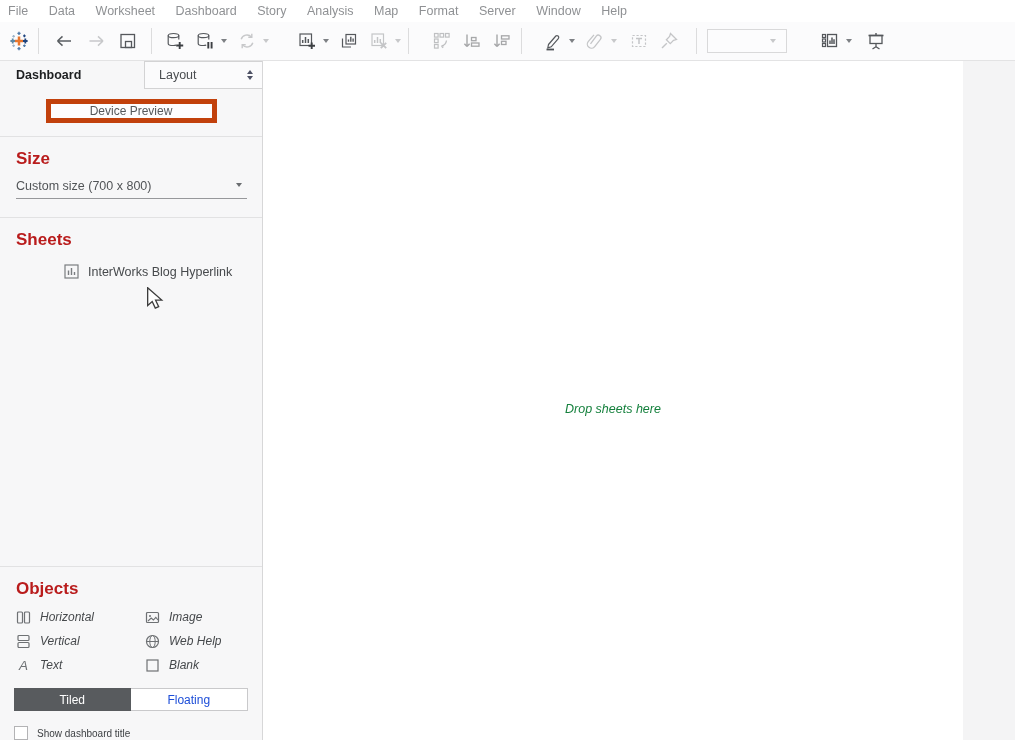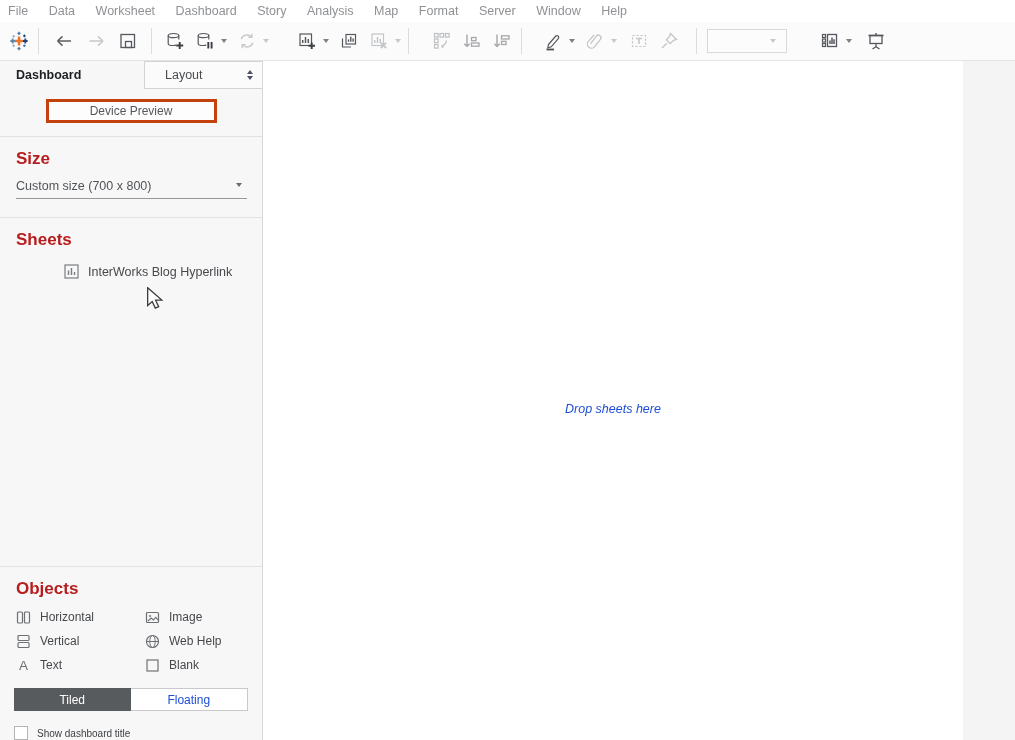--- a/index.html
+++ b/index.html
@@ -29,64 +29,64 @@
   .left-panel { width:263px; background:#f7f7f8; border-right:1px solid #d7d7d8;
     position:relative; display:flex; flex-direction:column; }
   .canvas { width:700px; background:#ffffff; position:relative; }
   .right-gutter { flex:1; background:#f4f4f5; }
 
   
   .pane-tabs { height:28px; position:relative; flex:none; }
   .tab-dashboard { position:absolute; left:16px; top:7px; font-size:12.5px; font-weight:bold; color:#1d1f21; }
   .tab-layout { position:absolute; right:0; top:0; width:118px; height:28px;
     background:#fbfbfc; border:1px solid #d3d3d4; border-right:none;
-    display:flex; align-items:center; padding-left:20px; font-size:12.5px; color:#4a4d50; }
+    display:flex; align-items:center; padding-left:14px; font-size:12.5px; color:#4a4d50; }
   .spinner { position:absolute; right:9px; top:8px; display:flex; flex-direction:column; gap:2px; }
   .spinner i { display:block; width:0; height:0; border-left:3.5px solid transparent; border-right:3.5px solid transparent; }
   .spinner .up { border-bottom:4.5px solid #4d5164; }
   .spinner .dn { border-top:4.5px solid #4d5164; }
 
   .device-btn { flex:none; margin:10px auto 13px; width:171px; height:24px;
-    background:#fdfdfe; border:3px solid #c2410c; display:flex; align-items:center; justify-content:center;
+    background:#fdfdfe; border:5px solid #c2410c; display:flex; align-items:center; justify-content:center;
     font-size:12px; color:#55585b; }
 
   .divider { flex:none; height:1px; background:#e2e2e3; }
 
   .section { flex:none; padding:12px 16px 18px; }
   .section-h { font-size:17px; font-weight:bold; color:#b91c1c; }
 
   .dropdown { margin-top:10px; width:231px; position:relative;
     padding-bottom:5px; border-bottom:1px solid #97989b;
     font-size:12.5px; color:#515457; }
   .dropdown .caret { position:absolute; right:2px; top:4px; }
 
   .sheet-item { margin-top:14px; display:flex; align-items:center; gap:9px;padding-left:48px; }
   .sheet-item .lbl { font-size:12.5px; color:#46494c; }
 
   .panel-spacer { flex:1; }
 
   .obj-section { flex:none; padding:12px 16px 2px; }
   .obj-grid { margin-top:10px; display:grid; grid-template-columns:129px 1fr; row-gap:8px; }
-  .obj-cell { display:flex; align-items:center; gap:9px; height:16px; }
+  .obj-cell { display:flex; align-items:center; gap:9px; height:16px;font-style:italic; }
   .obj-cell .lbl { font-size:12px; color:#46494c; }
   .a-glyph { font-size:13.5px; color:#6e7174; width:15px; text-align:center; line-height:15px; }
 
   .mode-row { flex:none; margin:13px 14px 0; display:flex; height:23px; }
   .mode-tiled { flex:1; background:#585b5e; color:#fefefe; font-size:12px;
     display:flex; align-items:center; justify-content:center; }
   .mode-floating { flex:1; background:#ffffff; border:1px solid #c9c9cb; border-left:none;
     color:#1d4ed8; font-size:12px; display:flex; align-items:center; justify-content:center; }
 
   .showtitle-row { flex:none; margin:15px 14px 0; display:flex; align-items:center; gap:9px; }
   .checkbox { width:14px; height:14px; background:#ffffff; border:1px solid #b3b3b5; flex:none; }
   .showtitle-row .lbl { font-size:10px; color:#3c3f42; }
 
   
   .drop-hint { position:absolute; top:341px; left:0; right:0; text-align:center;
-    font-size:12.5px; font-style:italic; color:#1d4ed8; }
+    font-size:12.5px; font-style:italic; color:#15803d; }
 
   .cursor { position:absolute; left:146px; top:226px; z-index:5; }
 
   svg { display:block; }
 </style>
 </head>
 <body>
 
 <div class="menubar">
   <span class="menu-item">File</span>

